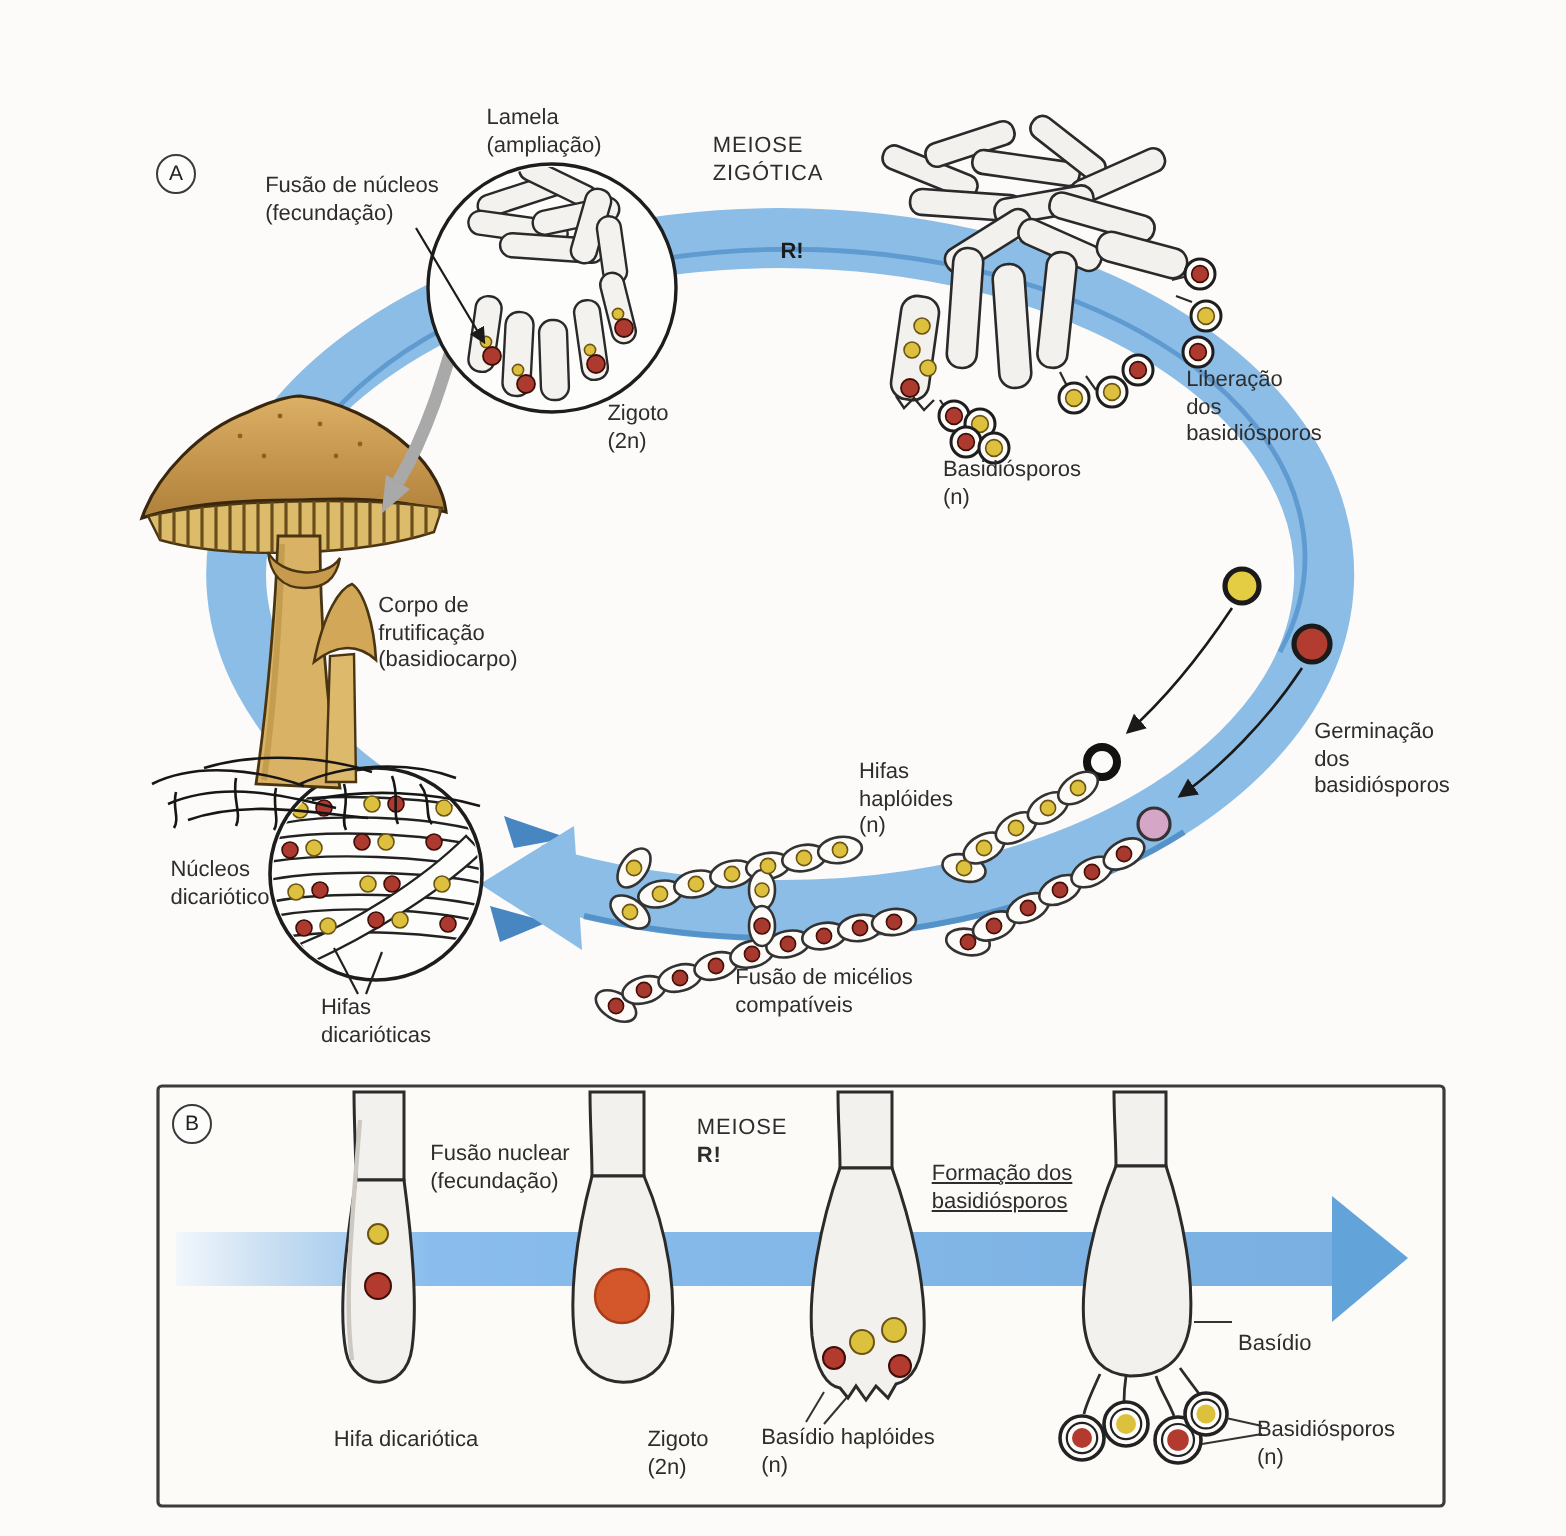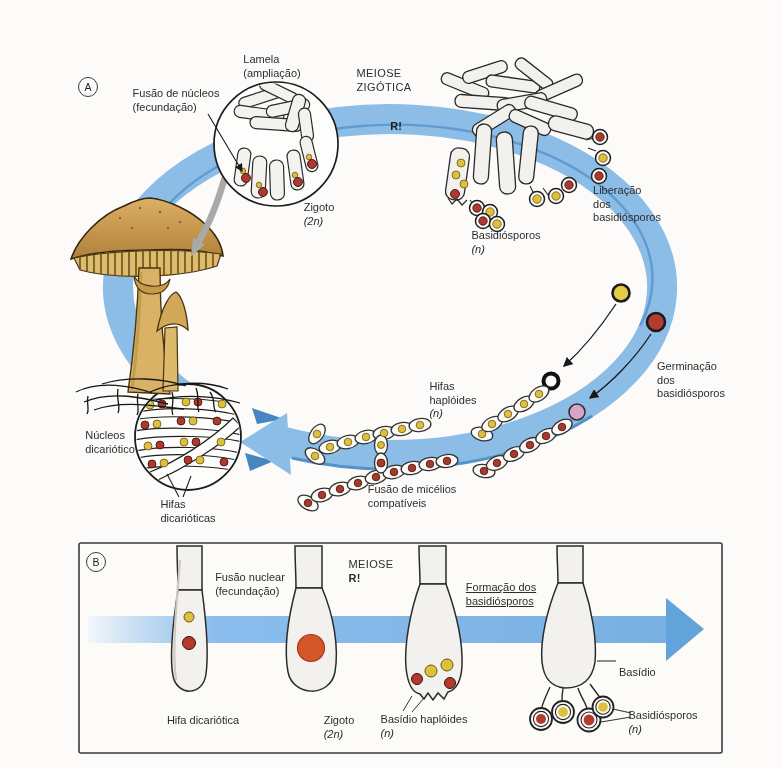--- a/index.html
+++ b/index.html
@@ -4,21 +4,21 @@
 <style>
   html,body{margin:0;padding:0;background:#ffffff;}
   #stage{position:relative;width:783px;height:768px;background:#fcfbf9;overflow:hidden;
          font-family:"Liberation Sans",sans-serif;}
   #art{position:absolute;left:0;top:0;}
   .lbl{position:absolute;transform:translateX(-50%);text-align:left;
        font:11px/13.5px "Liberation Sans",sans-serif;color:#2d2d2d;white-space:nowrap;}
   .lbl-left{position:absolute;text-align:left;font:11px/13.5px "Liberation Sans",sans-serif;
        color:#2d2d2d;white-space:nowrap;margin-top:11px;}
   .caps{letter-spacing:.4px;}
-  .it{font-style:italic;}
+  .it{}
   .marker{position:absolute;width:18px;height:18px;border:1.4px solid #3a3a3a;border-radius:50%;
        display:flex;align-items:center;justify-content:center;background:#fdfdfc;
        font:10.5px "Liberation Sans",sans-serif;color:#222;}
 </style>
 </head>
 <body>
 
 <div id="stage">
 
 <svg id="art" width="783" height="768" viewBox="0 0 783 768">
@@ -409,20 +409,25 @@
   </div>
   <div class="lbl" style="left:453px;top:380px;">
     <div>Hifas</div>
       <div>haplóides</div>
       <div class="it">(n)</div>
   </div>
   <div class="lbl" style="left:412px;top:483px;">
     <div>Fusão de micélios</div>
       <div>compatíveis</div>
   </div>
+  <div class="lbl" style="left:224px;top:297px;">
+    <div>Corpo de</div>
+      <div>frutificação</div>
+      <div>(basidiocarpo)</div>
+  </div>
   <div class="lbl" style="left:110px;top:429px;">
     <div>Núcleos</div>
       <div>dicariótico</div>
   </div>
   <div class="lbl" style="left:188px;top:498px;">
     <div>Hifas</div>
       <div>dicarióticas</div>
   </div>
 
   <div class="lbl" style="left:250px;top:571px;">

